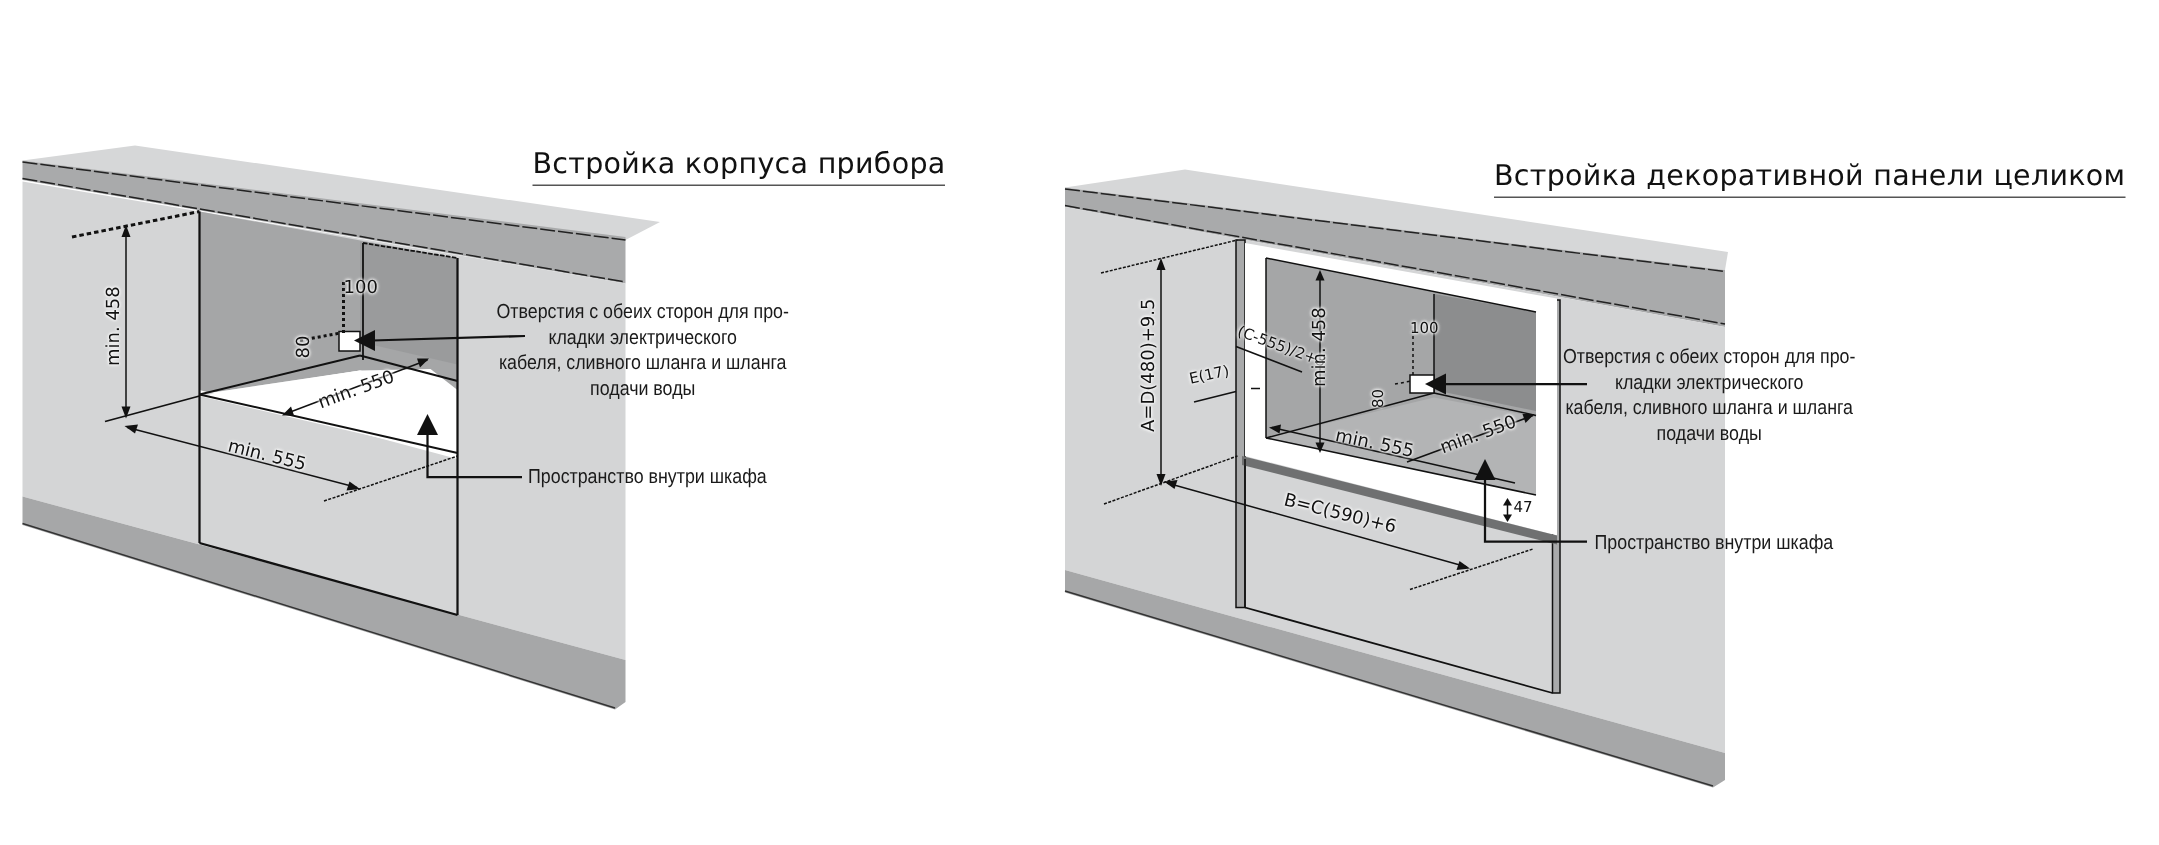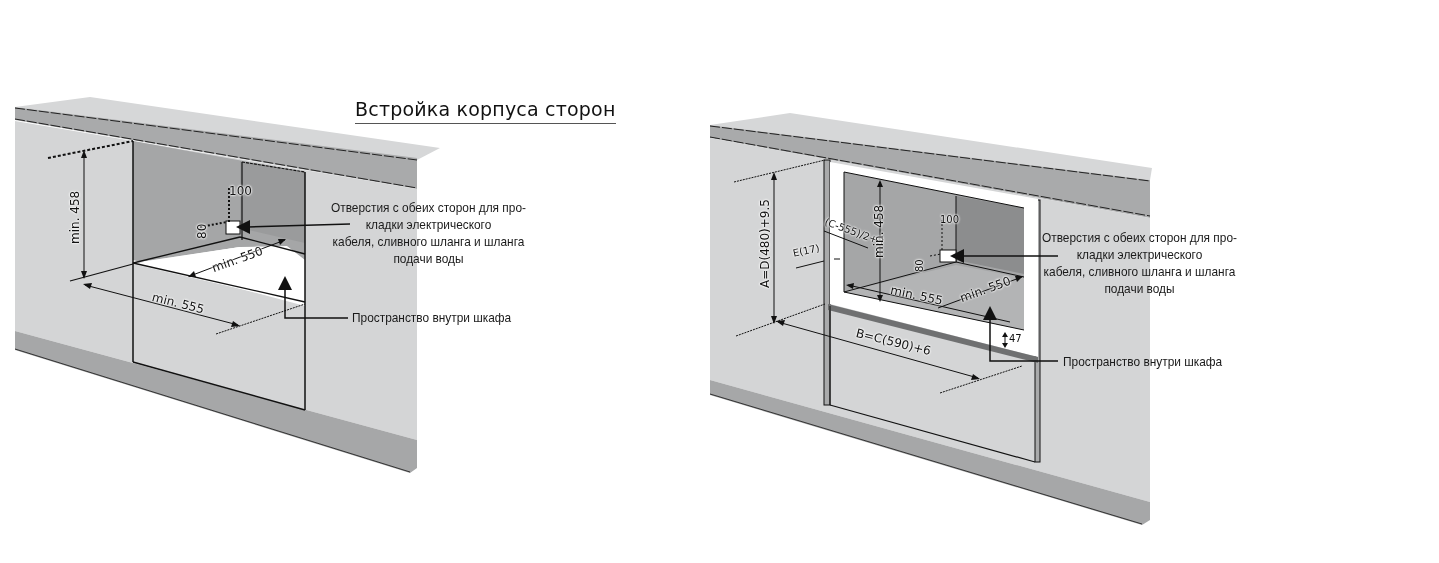--- a/index.html
+++ b/index.html
@@ -62,21 +62,21 @@
     <line x1="190" y1="276" x2="285" y2="240" stroke="#111" stroke-width="1"></line>
     <polygon points="188,277 194,271 196,277" fill="#111"></polygon>
     <polygon points="286,239 280,245 278,239" fill="#111"></polygon>
 
     <line x1="248" y1="227" x2="350" y2="224" stroke="#111" stroke-width="1.5"></line>
     <polygon points="236,227 250,220 250,234" fill="#111"></polygon>
     <polyline points="285,290 285,318 348,318" fill="none" stroke="#111" stroke-width="1.5"></polyline>
     <polygon points="285,276 278,290 292,290" fill="#111"></polygon>
   </svg>
 
-  <div class="title" style="left:355px;top:98px;">Встройка корпуса сторон</div>
+  <div class="title" style="left:355px;top:98px;">Встройка корпуса прибора</div>
 
   <div class="dim" style="left:68px;top:244px;transform:rotate(-90deg);">min. 458</div>
   <div class="dim" style="left:154px;top:290px;transform:rotate(14deg);">min. 555</div>
   <div class="dim" style="left:210px;top:262px;transform:rotate(-20deg);">min. 550</div>
   <div class="dim" style="left:195px;top:239px;transform:rotate(-90deg);">80</div>
   <div class="dim" style="left:229px;top:184px;">100</div>
 
   <div class="note" style="left:331px;top:199px;">
     <div>Отверстия с обеих сторон для про-</div>
     <div>кладки электрического</div>
@@ -150,20 +150,21 @@
     <line x1="305" y1="334" x2="305" y2="346" stroke="#111" stroke-width="1"></line>
     <polygon points="305,332 302,337 308,337" fill="#111"></polygon>
     <polygon points="305,348 302,343 308,343" fill="#111"></polygon>
 
     <line x1="264" y1="256" x2="358" y2="256" stroke="#111" stroke-width="1.5"></line>
     <polygon points="250,256 264,249 264,263" fill="#111"></polygon>
     <polyline points="290,320 290,361 358,361" fill="none" stroke="#111" stroke-width="1.5"></polyline>
     <polygon points="290,306 283,320 297,320" fill="#111"></polygon>
   </svg>
 
+  <div class="title" style="left:296px;top:106px;">Встройка декоративной панели целиком</div>
 
   <div class="dim" style="left:58px;top:288px;transform:rotate(-90deg);">A=D(480)+9.5</div>
   <div class="dim" style="left:158px;top:326px;transform:rotate(14deg);">B=C(590)+6</div>
   <div class="dim dim-small" style="left:127px;top:216px;transform:rotate(20deg);">(C-555)/2+3</div>
   <div class="dim dim-small" style="left:92px;top:248px;transform:rotate(-12deg);">E(17)</div>
   <div class="dim" style="left:172px;top:258px;transform:rotate(-90deg);">min. 458</div>
   <div class="dim" style="left:192px;top:283px;transform:rotate(12deg);">min. 555</div>
   <div class="dim" style="left:258px;top:292px;transform:rotate(-20deg);">min. 550</div>
   <div class="dim dim-small" style="left:214px;top:272px;transform:rotate(-90deg);">80</div>
   <div class="dim dim-small" style="left:240px;top:214px;">100</div>

